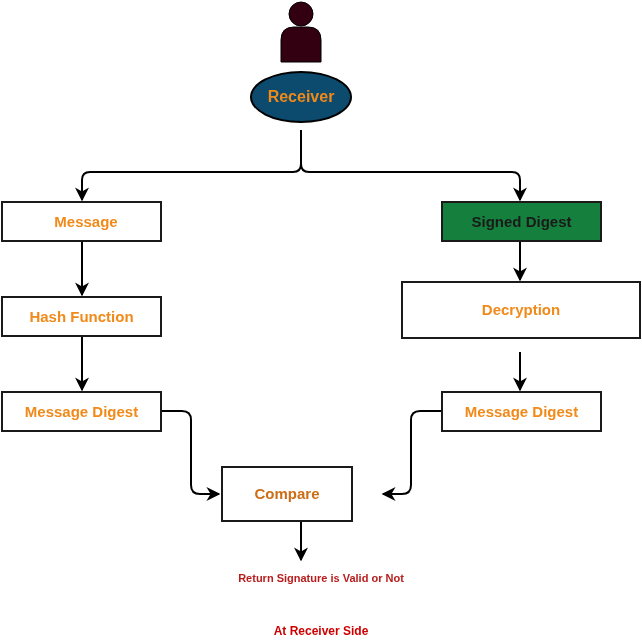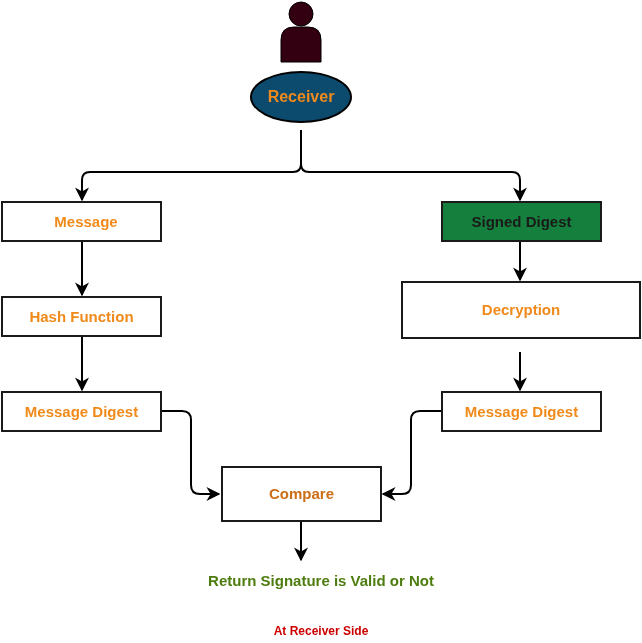--- a/index.html
+++ b/index.html
@@ -8,21 +8,21 @@
     .box { position: absolute; box-sizing: border-box; border: 2px solid #1a1a1a;
            background: #ffffff; display: flex; align-items: center; justify-content: center;
            text-align: center; font-weight: bold; font-size: 15px; color: #f08a1a; line-height: 20px; }
     .box.purple { background: #15803d; color: #1a1a1a; }
     .box.compare { color: #cc6e16; }
     .ellipse { position: absolute; left: 250px; top: 71px; width: 102px; height: 52px;
                box-sizing: border-box; border: 2px solid #000; border-radius: 50%;
                display: flex; align-items: center; justify-content: center;
                font-weight: bold; font-size: 16px; color: #f08a1a; background: #0c4a6e; }
     .label { position: absolute; font-weight: bold; text-align: center; width: 642px; left: 0; }
-    .result { top: 572px; font-size: 15px; color: #4d7c0f; }
+    .result { top: 572px; font-size: 11px; color: #b91c1c; }
     .footer { top: 624px; font-size: 12px; color: #cc0000; }
     svg.connectors { position: absolute; left: 0; top: 0; }
     .person { position: absolute; left: 278px; top: 0; }
   </style>
 </head>
 <body>
 
 <svg class="connectors" width="642" height="643" viewBox="0 0 642 643">
   <defs>
     <marker id="arrow" viewBox="0 0 10 10" refX="9" refY="5" markerWidth="7" markerHeight="7" orient="auto-start-reverse">
@@ -56,16 +56,16 @@
 <div class="box" style="left:1px; top:201px; width:161px; height:41px;padding-left:9px;">Message</div>
 <div class="box" style="left:1px; top:296px; width:161px; height:41px;">Hash Function</div>
 <div class="box" style="left:1px; top:391px; width:161px; height:41px;">Message Digest</div>
 
 <div class="box purple" style="left:441px; top:201px; width:161px; height:41px;">Signed Digest</div>
 <div class="box" style="left:401px; top:281px; width:240px; height:58px; flex-direction:column;">
   <span>Decryption</span>
 </div>
 <div class="box" style="left:441px; top:391px; width:161px; height:41px;">Message Digest</div>
 
-<div class="box compare" style="left:221px; top:466px; width:161px; height:56px;">Compare</div>
+<div class="box compare" style="left:221px; top:466px; width:132px; height:56px;">Compare</div>
 
 <div class="label result">Return Signature is Valid or Not</div>
 <div class="label footer">At Receiver Side</div>
 
 </body></html>

